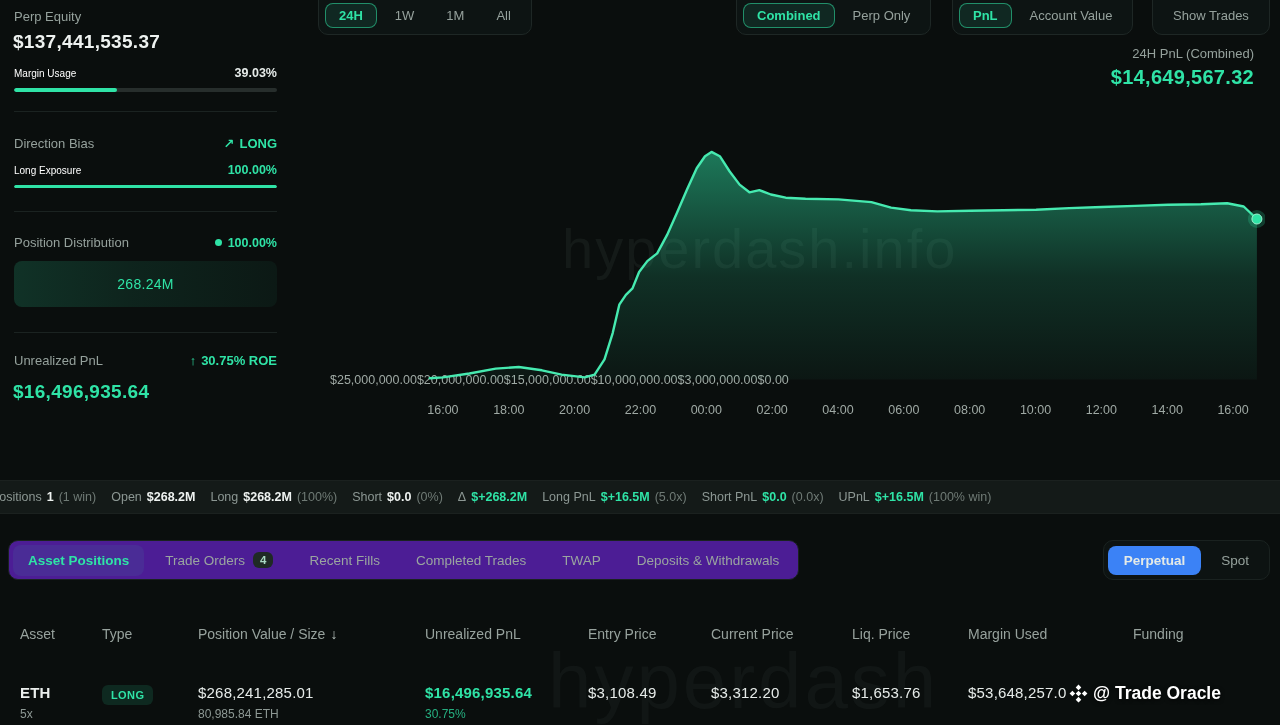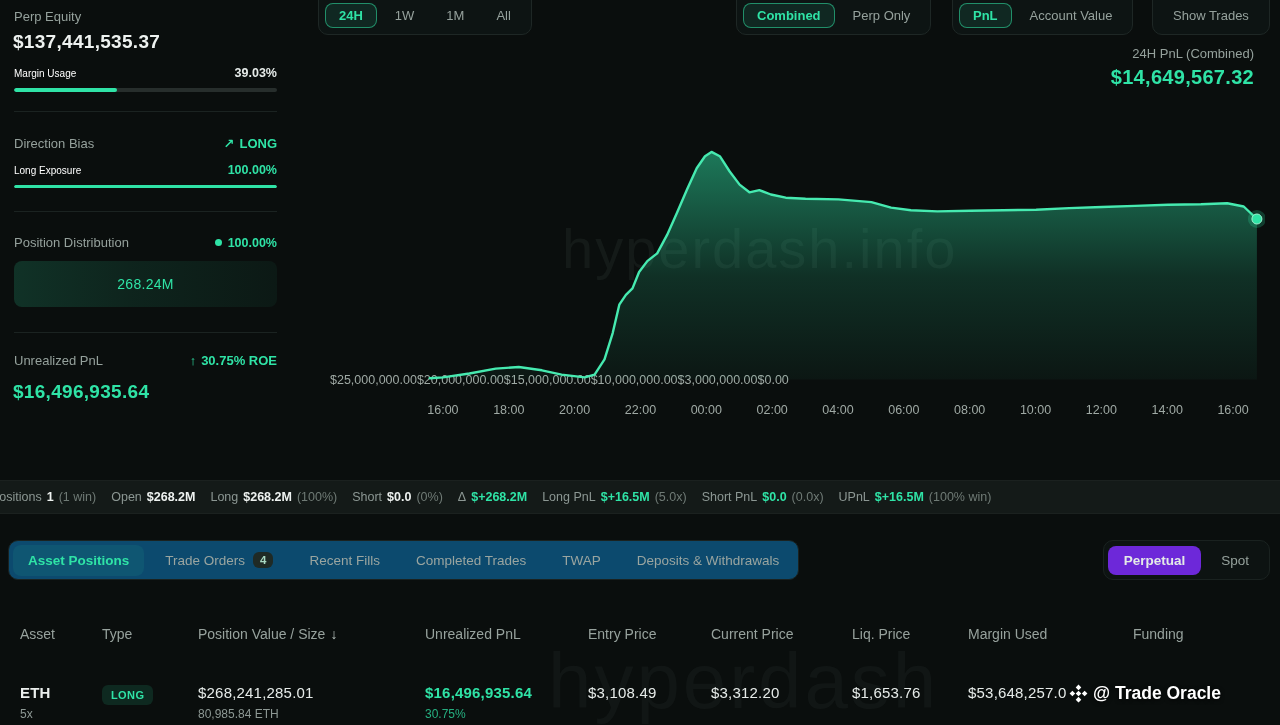--- a/index.html
+++ b/index.html
@@ -59,29 +59,29 @@
     display:flex;align-items:center;gap:15px;font-size:12.5px;white-space:nowrap;}
   .stat{display:flex;align-items:center;gap:5px;}
   .stat:first-child{margin-left:-9px;}
   .sl{color:#8c9793;}
   .sv{color:#eef2f0;font-weight:700;}
   .sv.green{color:#2fe3a6;}
   .ss{color:#6f7a75;}
   .ss:empty{display:none;}
 
   
-  .tabs-bar{position:absolute;left:8px;top:540px;height:38px;background:#0c4a6e;border:1px solid #1a2220;
+  .tabs-bar{position:absolute;left:8px;top:540px;height:38px;background:#4c1d95;border:1px solid #1a2220;
     border-radius:10px;display:inline-flex;align-items:center;padding:0 4px;gap:6px;}
   .stab{font-size:13.5px;color:#9aa5a0;padding:8px 15px;border-radius:8px;cursor:pointer;display:flex;align-items:center;gap:8px;white-space:nowrap;}
   .stab.active{color:#2fe3a6;background:rgba(47,227,166,.08);font-weight:600;}
   .count-badge{font-size:11.5px;font-weight:700;color:#a9d9c2;background:#1f2a25;border-radius:6px;padding:2px 7px;}
   .market-toggle{position:absolute;right:10px;top:540px;height:38px;background:#0d1312;border:1px solid #1a2220;
     border-radius:10px;display:inline-flex;align-items:center;padding:0 4px;gap:4px;}
   .mtab{font-size:13.5px;color:#95a19c;padding:7px 16px;border-radius:8px;cursor:pointer;}
-  .mtab.active{background:#6d28d9;color:#e4eae7;font-weight:600;}
+  .mtab.active{background:#3b82f6;color:#e4eae7;font-weight:600;}
 
   
   .tbl-grid{position:absolute;left:20px;display:grid;grid-template-columns:82px 96px 227px 163px 123px 141px 116px 165px 127px;z-index:2;}
   .tbl-head{top:626px;}
   .tbl-head .hcell{font-size:14px;color:#97a29d;cursor:pointer;}
   .sort-ic{margin-left:5px;color:#b7c2bd;}
   .tbl-row{top:684px;cursor:pointer;}
   .cell-main{font-size:15px;font-weight:500;color:#e6ebe9;letter-spacing:.2px;}
   .cell-main.bold{font-weight:700;color:#ebefed;}
   .cell-main.green{color:#2fe3a6;font-weight:600;}

